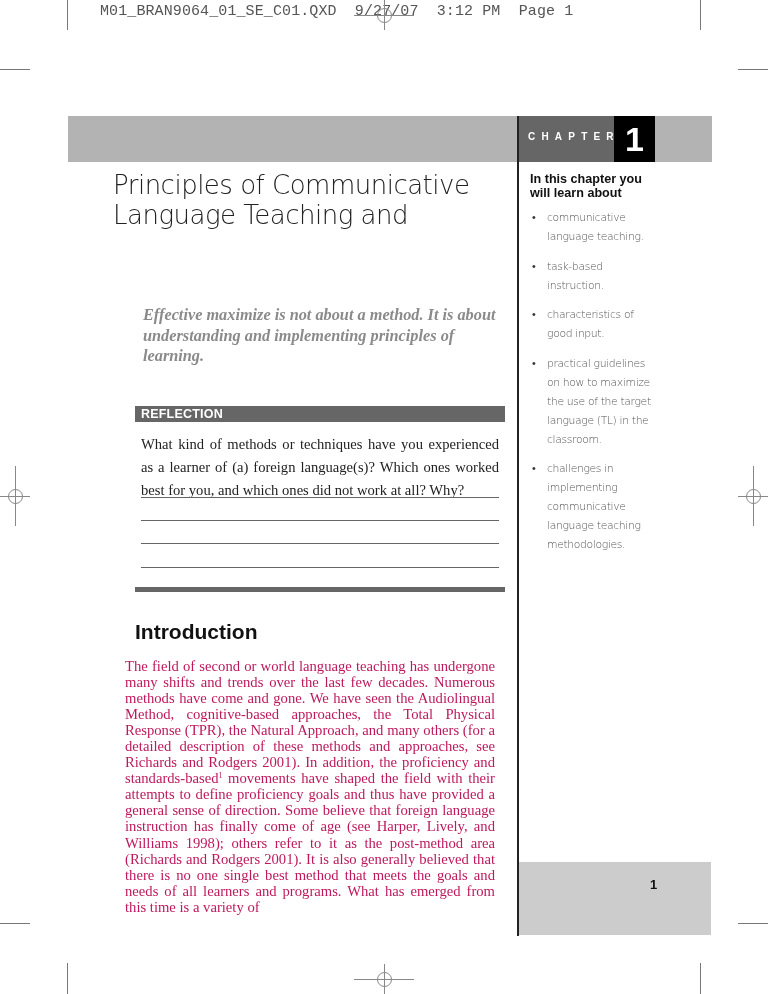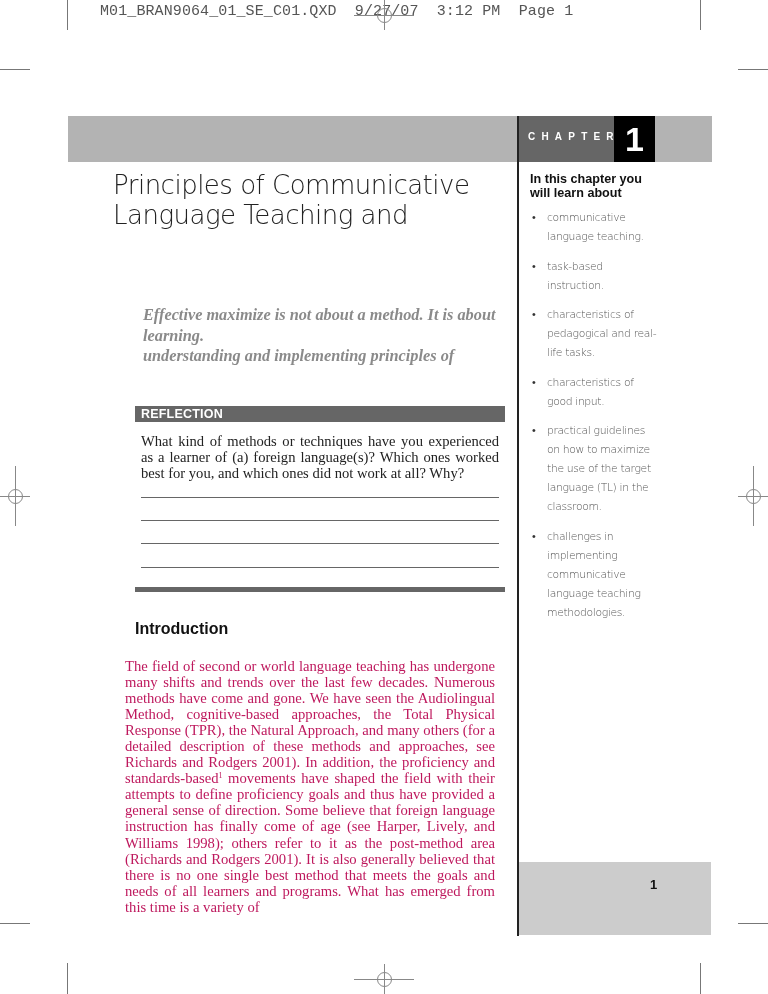--- a/index.html
+++ b/index.html
@@ -20,25 +20,25 @@
     .band-right { left: 655px; top: 116px; width: 57px; height: 46px; background: #b3b3b3; }
     .chap-label { left: 528px; top: 131px; font-family: "Liberation Sans", sans-serif; font-weight: bold; font-size: 10px; letter-spacing: 6.2px; color: #fff; }
     .chap-num { left: 614px; top: 118px; width: 41px; text-align: center; font-family: "Liberation Sans", sans-serif; font-weight: bold; font-size: 34px; color: #fff; line-height: 42px; }
     .vrule { left: 517px; top: 116px; width: 2px; height: 820px; background: #222; }
 
     .title { left: 113px; top: 170px; width: 400px; font-family: "DejaVu Sans", sans-serif; font-weight: 300; font-size: 26px; line-height: 30px; color: #222; letter-spacing: -0.5px; }
     .epigraph { left: 143px; top: 305px; width: 360px; font-family: "Liberation Serif", serif; font-style: italic; font-weight: bold; font-size: 16.3px; line-height: 20.5px; color: #8a8a8a; }
 
     .refl-bar { left: 135px; top: 406px; width: 370px; height: 16px; background: #666; }
     .refl-label { left: 141px; top: 406px; font-family: "Liberation Sans", sans-serif; font-weight: bold; font-size: 12.5px; line-height: 16px; color: #fff; letter-spacing: 0.2px; }
-    .refl-text { left: 141px; top: 433px; width: 358px; font-family: "Liberation Serif", serif; font-size: 14.6px; line-height: 16px; color: #222; text-align: justify; }
+    .refl-text { left: 141px; top: 433px; width: 358px; font-family: "Liberation Serif", serif; font-size: 14.6px; line-height: 23px; color: #222; text-align: justify; }
     .ans-line { position: absolute; left: 141px; width: 358px; height: 1px; background: #666; }
     .refl-bottom { left: 135px; top: 587px; width: 370px; height: 5px; background: #666; }
 
-    .intro-h { left: 135px; top: 620px; font-family: "Liberation Sans", sans-serif; font-weight: bold; font-size: 16px; color: #111; text-align: right; }
+    .intro-h { left: 135px; top: 620px; font-family: "Liberation Sans", sans-serif; font-weight: bold; font-size: 21px; color: #111; text-align: right; }
     .intro-body { left: 125px; top: 658px; width: 370px; font-family: "Liberation Serif", serif; font-size: 14.65px; line-height: 16.05px; color: #be185d; text-align: justify; hyphens: manual; }
     .intro-body sup { font-size: 8px; vertical-align: 5px; line-height: 0; }
 
     .side-head { left: 530px; top: 172px; width: 130px; font-family: "Liberation Sans", sans-serif; font-weight: bold; font-size: 12.6px; line-height: 14px; color: #111; }
     .side-list { left: 530px; top: 208px; width: 130px; margin: 0; padding: 0; list-style: none; font-family: "DejaVu Sans", sans-serif; font-weight: 300; font-size: 10.8px; line-height: 19px; color: #555; letter-spacing: -0.35px; }
     .side-list li { position: relative; padding-left: 17px; margin-bottom: 10.5px; }
     .side-list li::before { content: "\2022"; position: absolute; left: 2px; top: 0; color: #333; }
 
     .folio-box { left: 519px; top: 862px; width: 192px; height: 73px; background: #cccccc; }
     .folio-num { left: 650px; top: 877px; font-family: "Liberation Sans", sans-serif; font-weight: bold; font-size: 13px; color: #111; }
@@ -86,40 +86,39 @@
 <div class="abs chap-num">1</div>
 <div class="abs vrule"></div>
 
 <div class="abs title">
   <div>Principles of Communicative</div>
   <div>Language Teaching and</div>
 </div>
 
 <div class="abs epigraph">
   <div>Effective maximize is not about a method. It is about</div>
+  <div>understanding and implementing principles of</div>
   <div>learning.</div>
-  <div>understanding and implementing principles of</div>
 </div>
 
 <div class="abs refl-bar"></div>
 <div class="abs refl-label">REFLECTION</div>
 <div class="abs refl-text">What kind of methods or techniques have you experienced as a learner of (a) foreign language(s)? Which ones worked best for you, and which ones did not work at all? Why?</div>
 <div class="ans-line" style="top:497px;"></div>
 <div class="ans-line" style="top:520px;"></div>
 <div class="ans-line" style="top:543px;"></div>
 <div class="ans-line" style="top:567px;"></div>
 <div class="abs refl-bottom"></div>
 
 <div class="abs intro-h">Introduction</div>
 <div class="abs intro-body"><span>The field of second or world language teaching has undergone many shifts and trends over the last few decades. Numerous methods have come and gone. We have seen the Audiolingual Method, cognitive-based approaches, the Total Physical Response (TPR), the Natural Approach, and many others (for a detailed description of these meth­ods and approaches, see Richards and Rodgers 2001). In addition, the proficiency and standards-based</span><sup>1</sup><span> movements have shaped the field with their attempts to define proficiency goals and thus have provided a general sense of direction. Some believe that foreign lan­guage instruction has finally come of age (see Harper, Lively, and Williams 1998); others refer to it as the post-method area (Richards and Rodgers 2001). It is also generally believed that there is no one single best method that meets the goals and needs of all learners and programs. What has emerged from this time is a variety of</span></div>
 
 <div class="abs side-head">In this chapter you will learn about</div>
 <ul class="abs side-list">
   <li>communicative language teaching.</li>
   <li>task-based instruction.</li>
-  <li>characteristics of pedagogical and real-life tasks.</li>
   <li>characteristics of good input.</li>
   <li>practical guidelines on how to maximize the use of the target language (TL) in the classroom.</li>
   <li>challenges in implementing communicative language teaching methodologies.</li>
 </ul>
 
 <div class="abs folio-box"></div>
 <div class="abs folio-num">1</div>
 
 </body></html>

